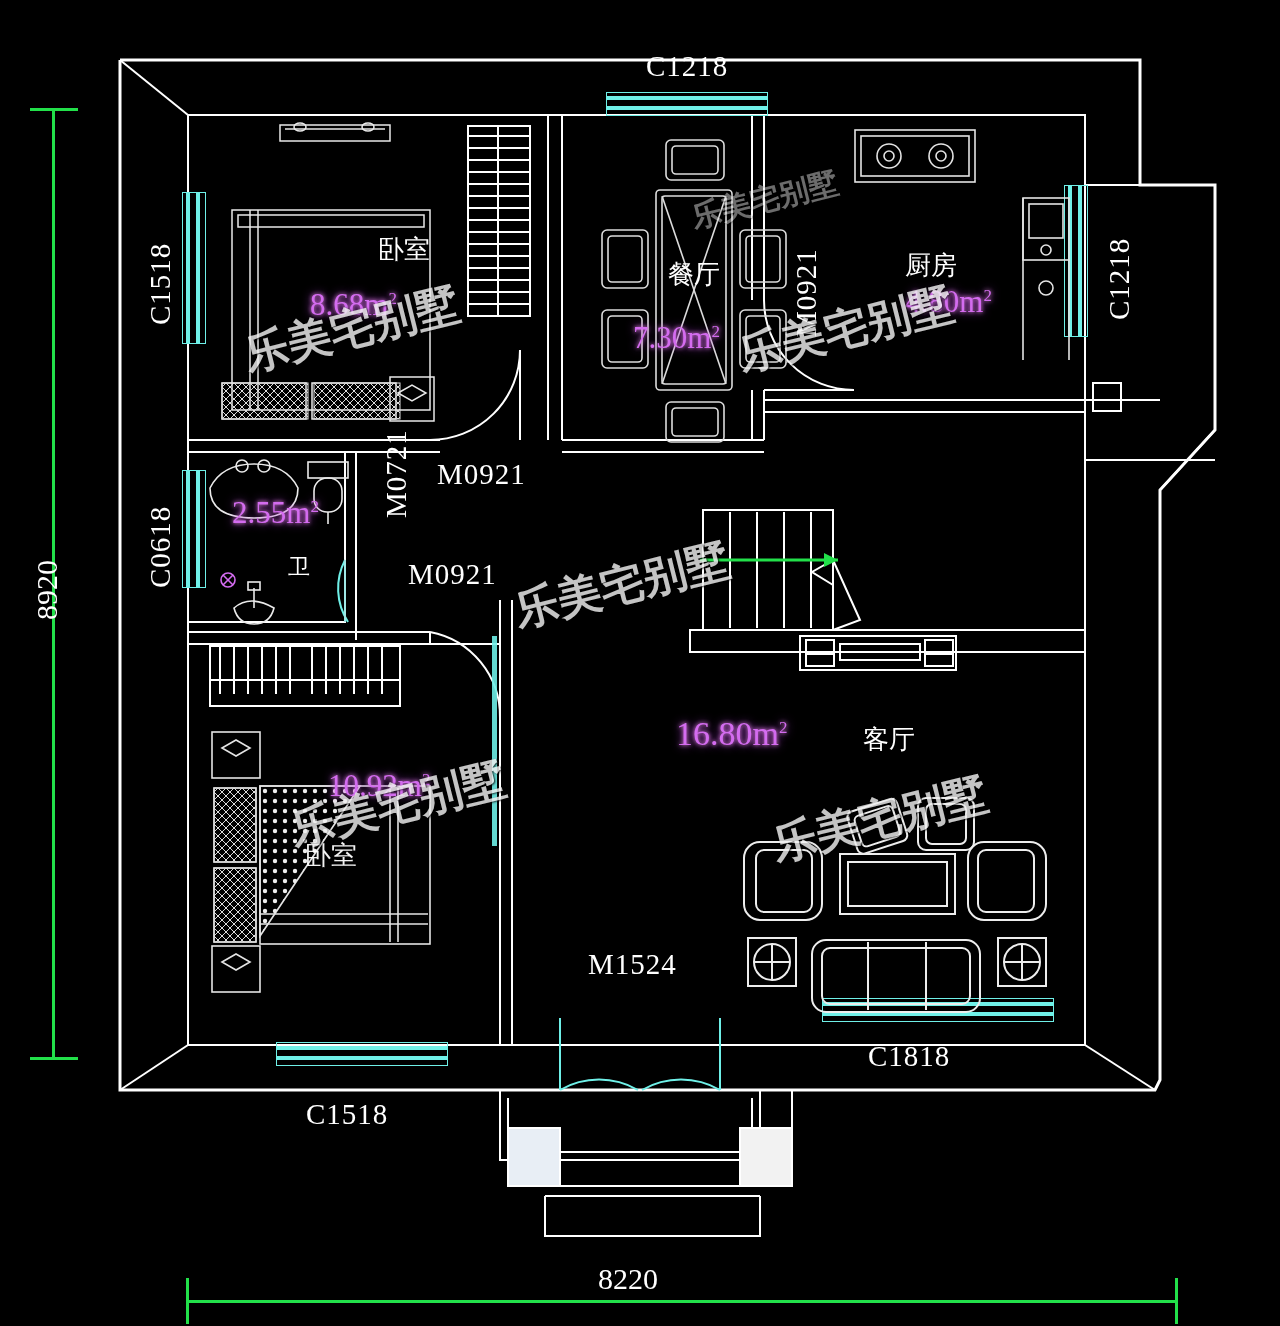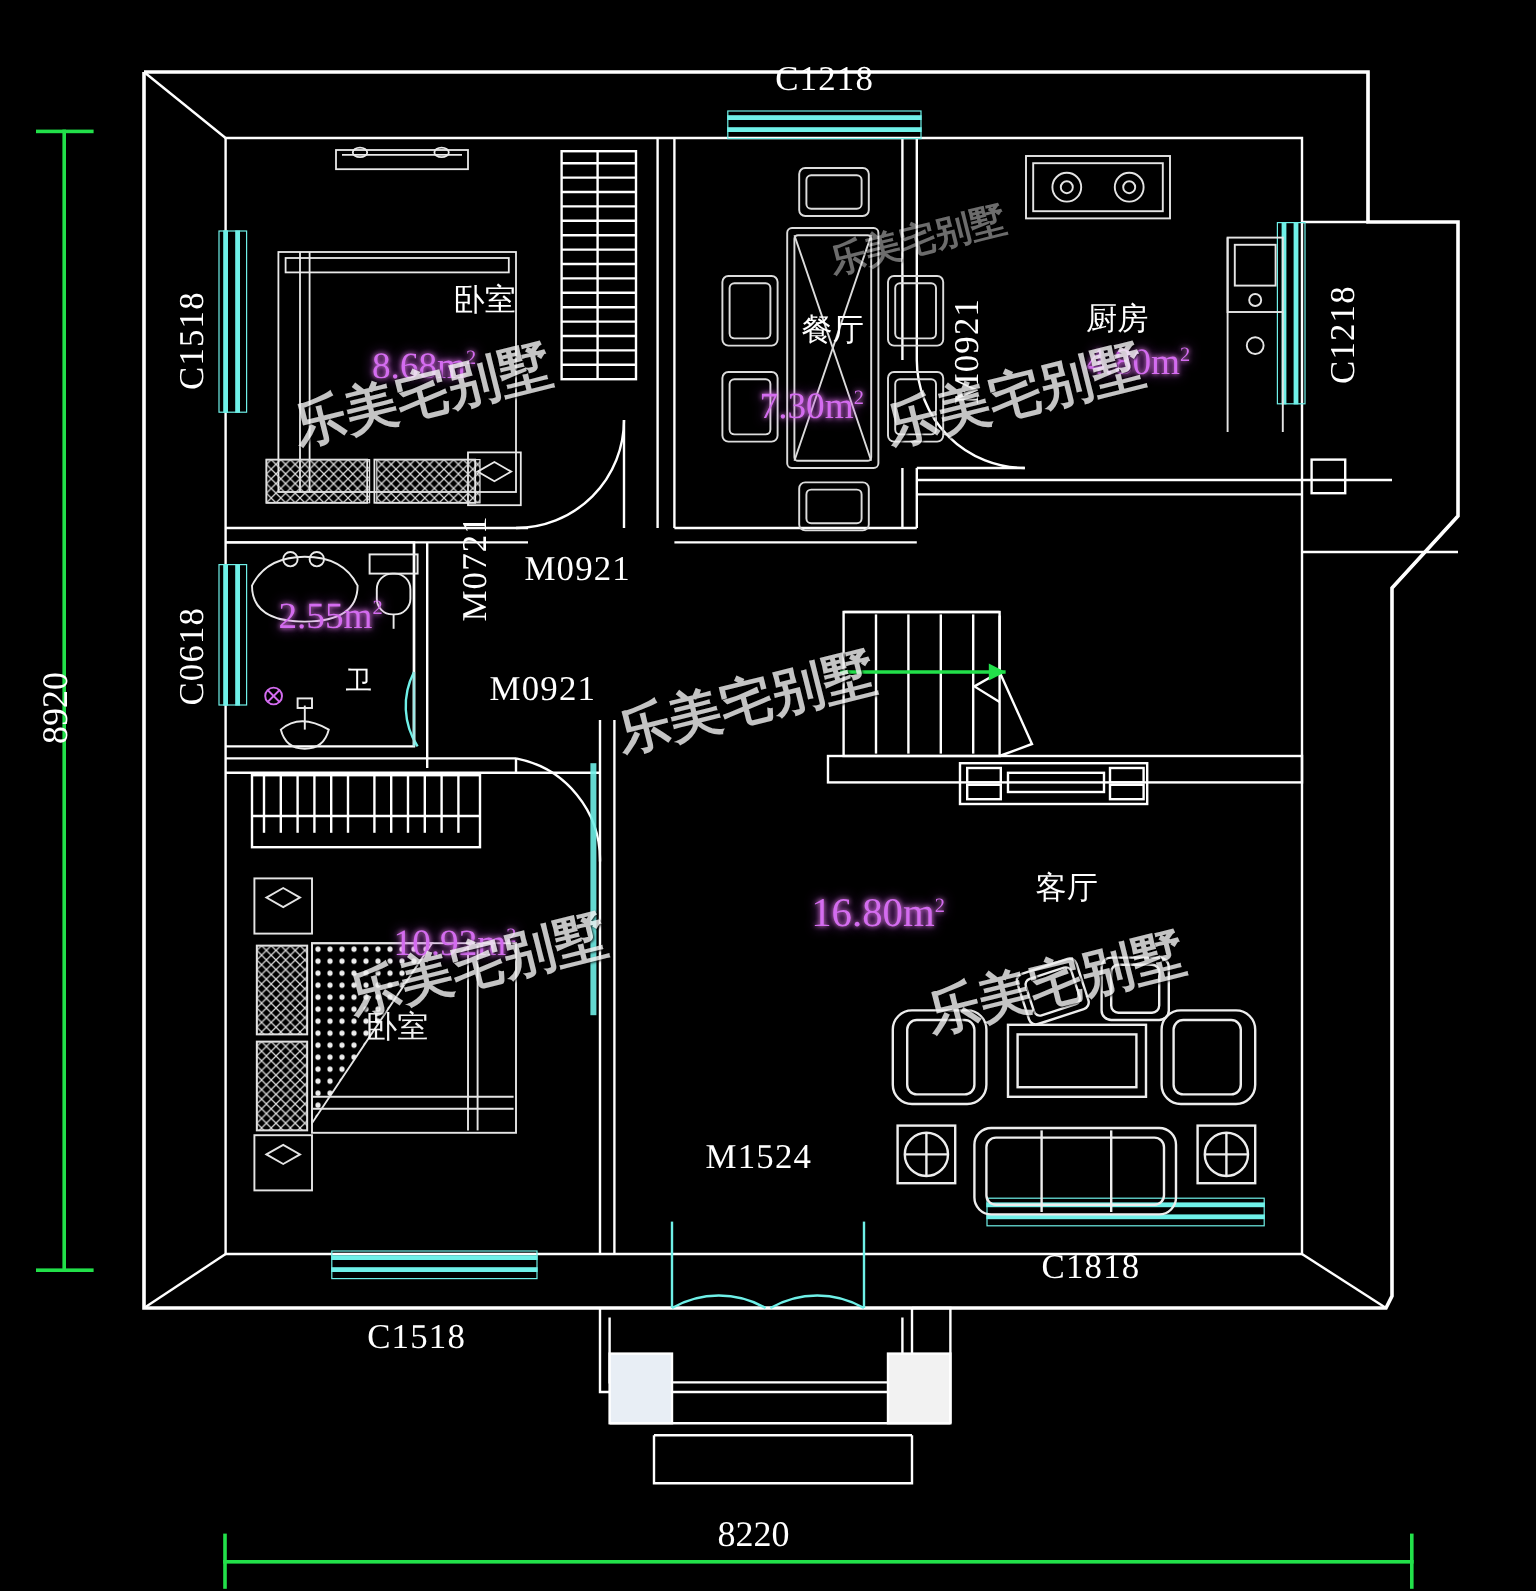--- a/index.html
+++ b/index.html
@@ -403,21 +403,21 @@
   <div class="area" style="left:232px;top:495px;">
     <span>2.55m</span><sup>2</sup>
   </div>
 
   <div class="room" style="left:305px;top:838px;opacity:.95;">卧室</div>
   <div class="area" style="left:328px;top:768px;">
     <span>10.92m</span><sup>2</sup>
   </div>
 
   <div class="room" style="left:863px;top:722px;">客厅</div>
-  <div class="area" style="left:676px;top:743px;font-size:34px;">
+  <div class="area" style="left:676px;top:715px;font-size:34px;">
     <span>16.80m</span><sup>2</sup>
   </div>
 
   <div class="code" style="left:646px;top:50px;">C1218</div>
   <div class="code rot" style="left:1103px;top:320px;">C1218</div>
   <div class="code rot" style="left:144px;top:325px;">C1518</div>
   <div class="code rot" style="left:144px;top:588px;">C0618</div>
   <div class="code" style="left:306px;top:1098px;">C1518</div>
   <div class="code" style="left:868px;top:1040px;">C1818</div>
 

